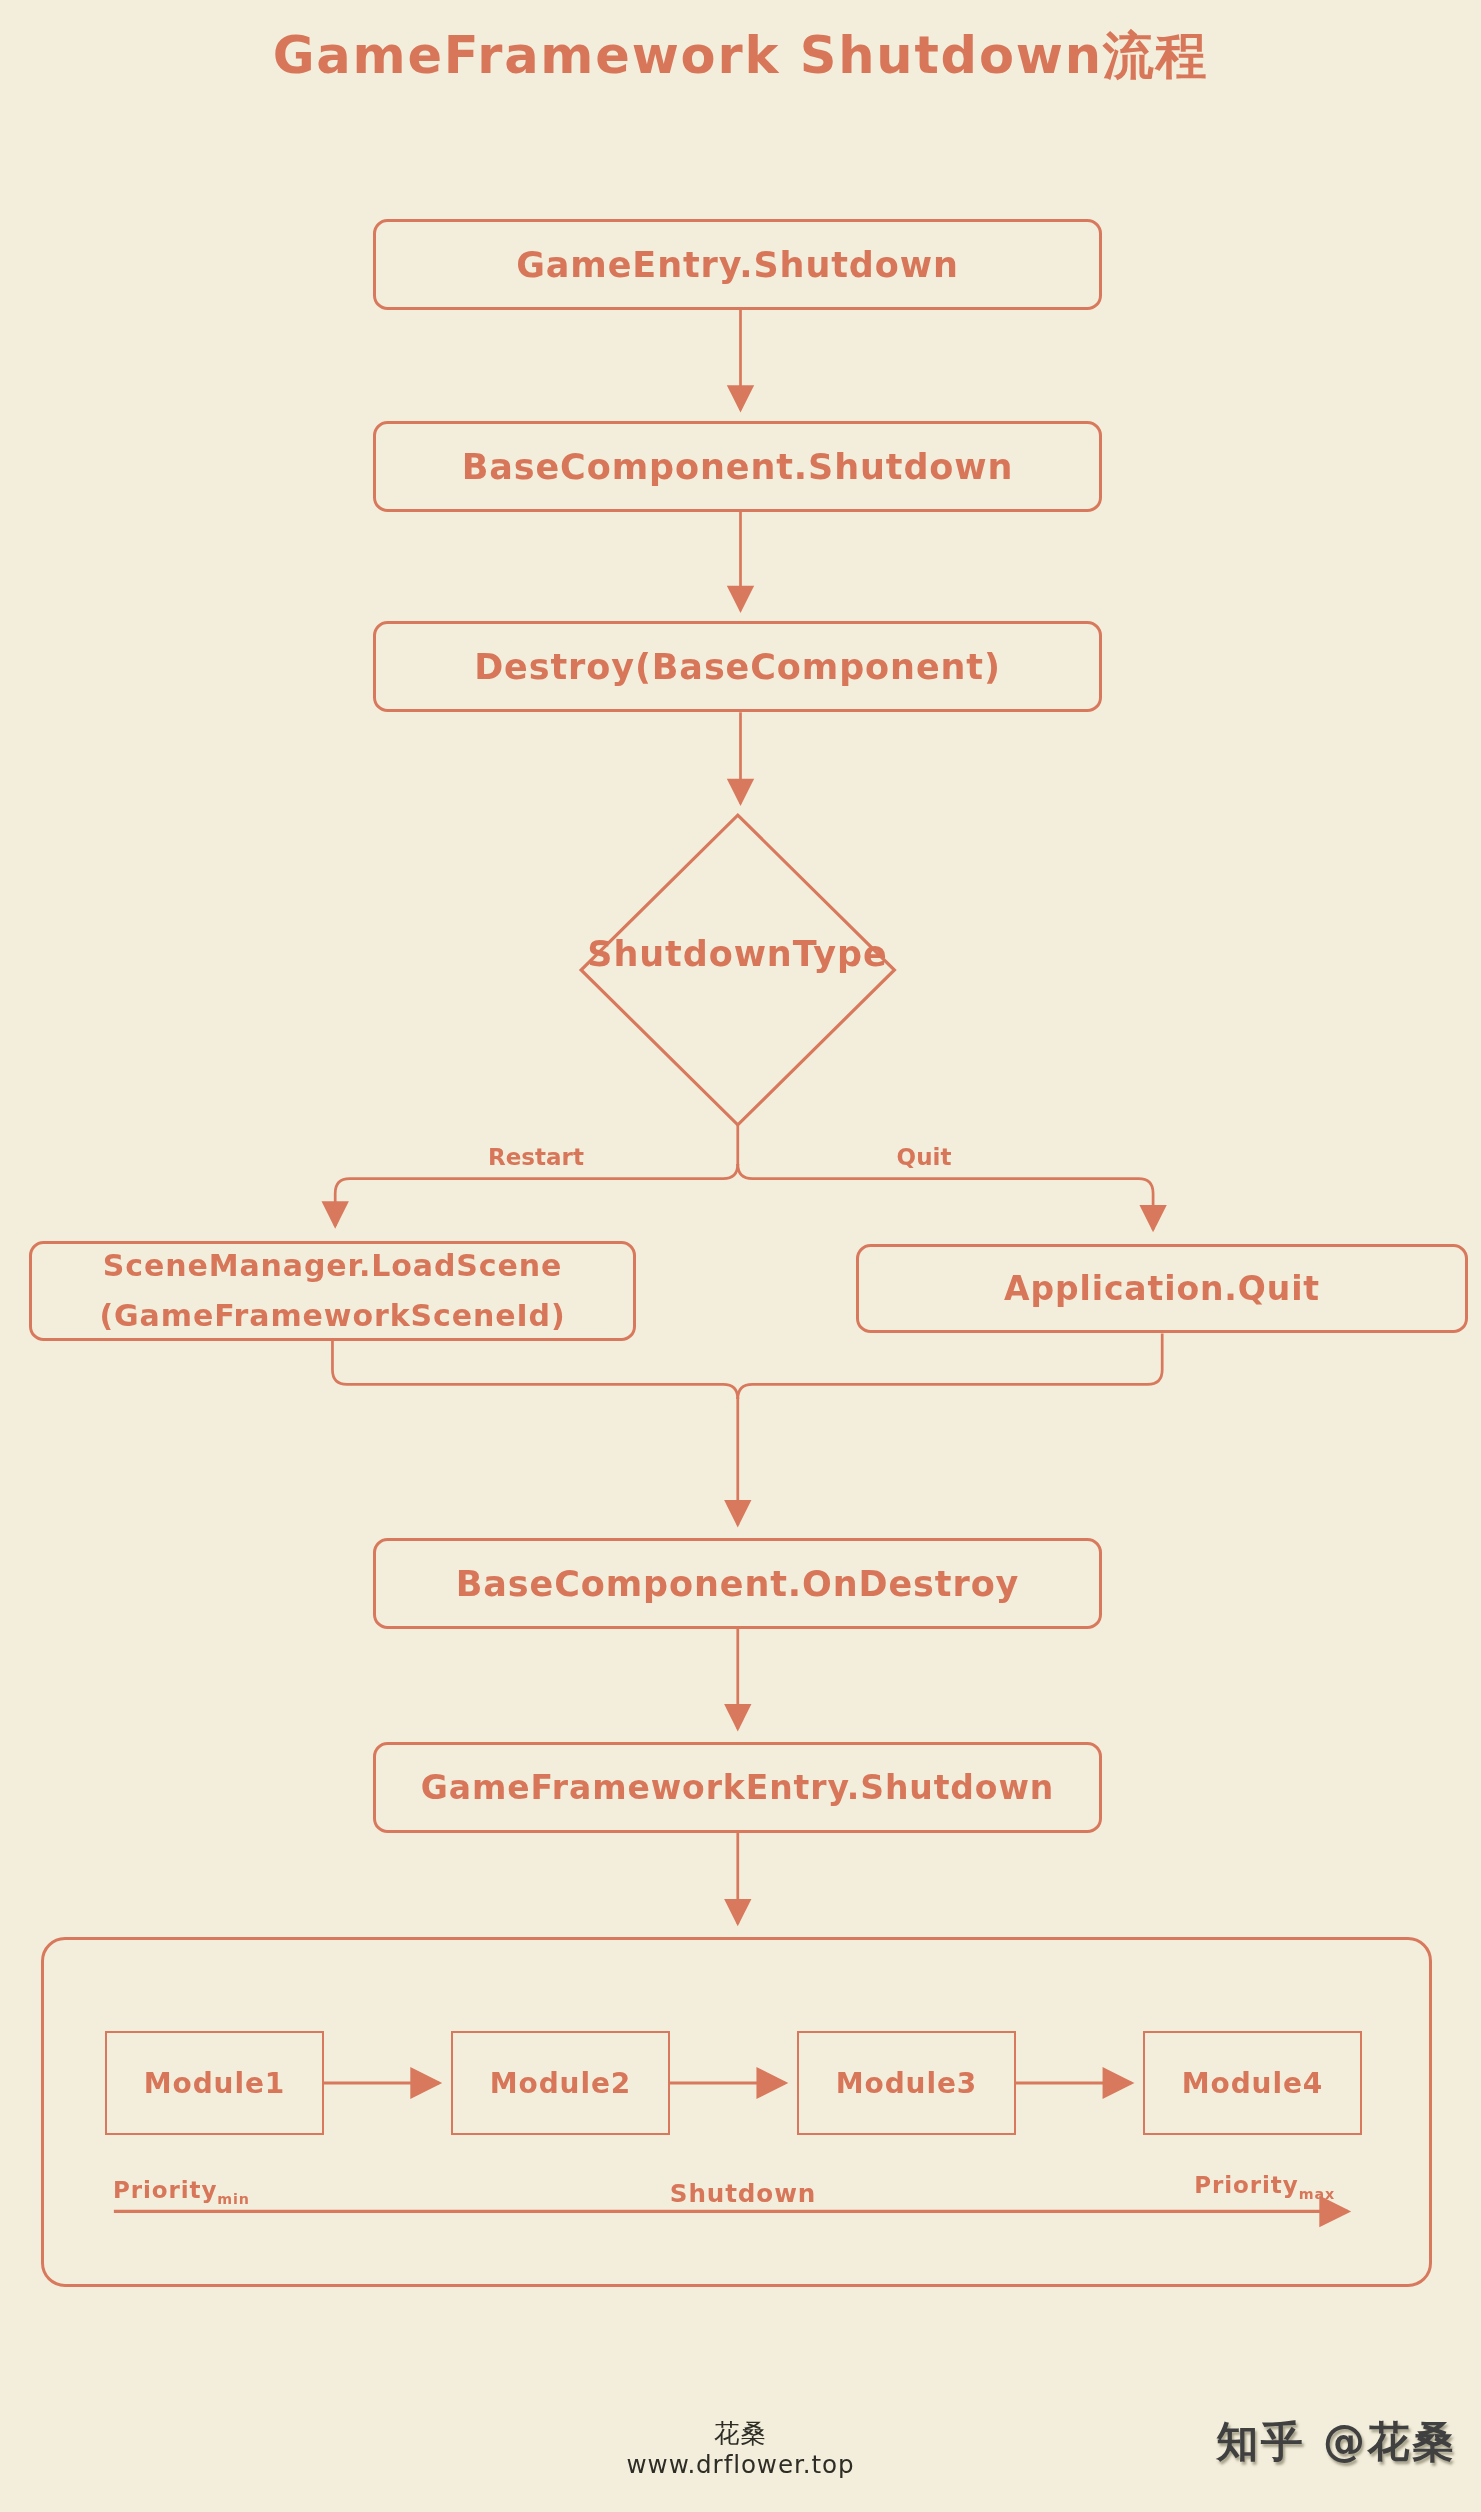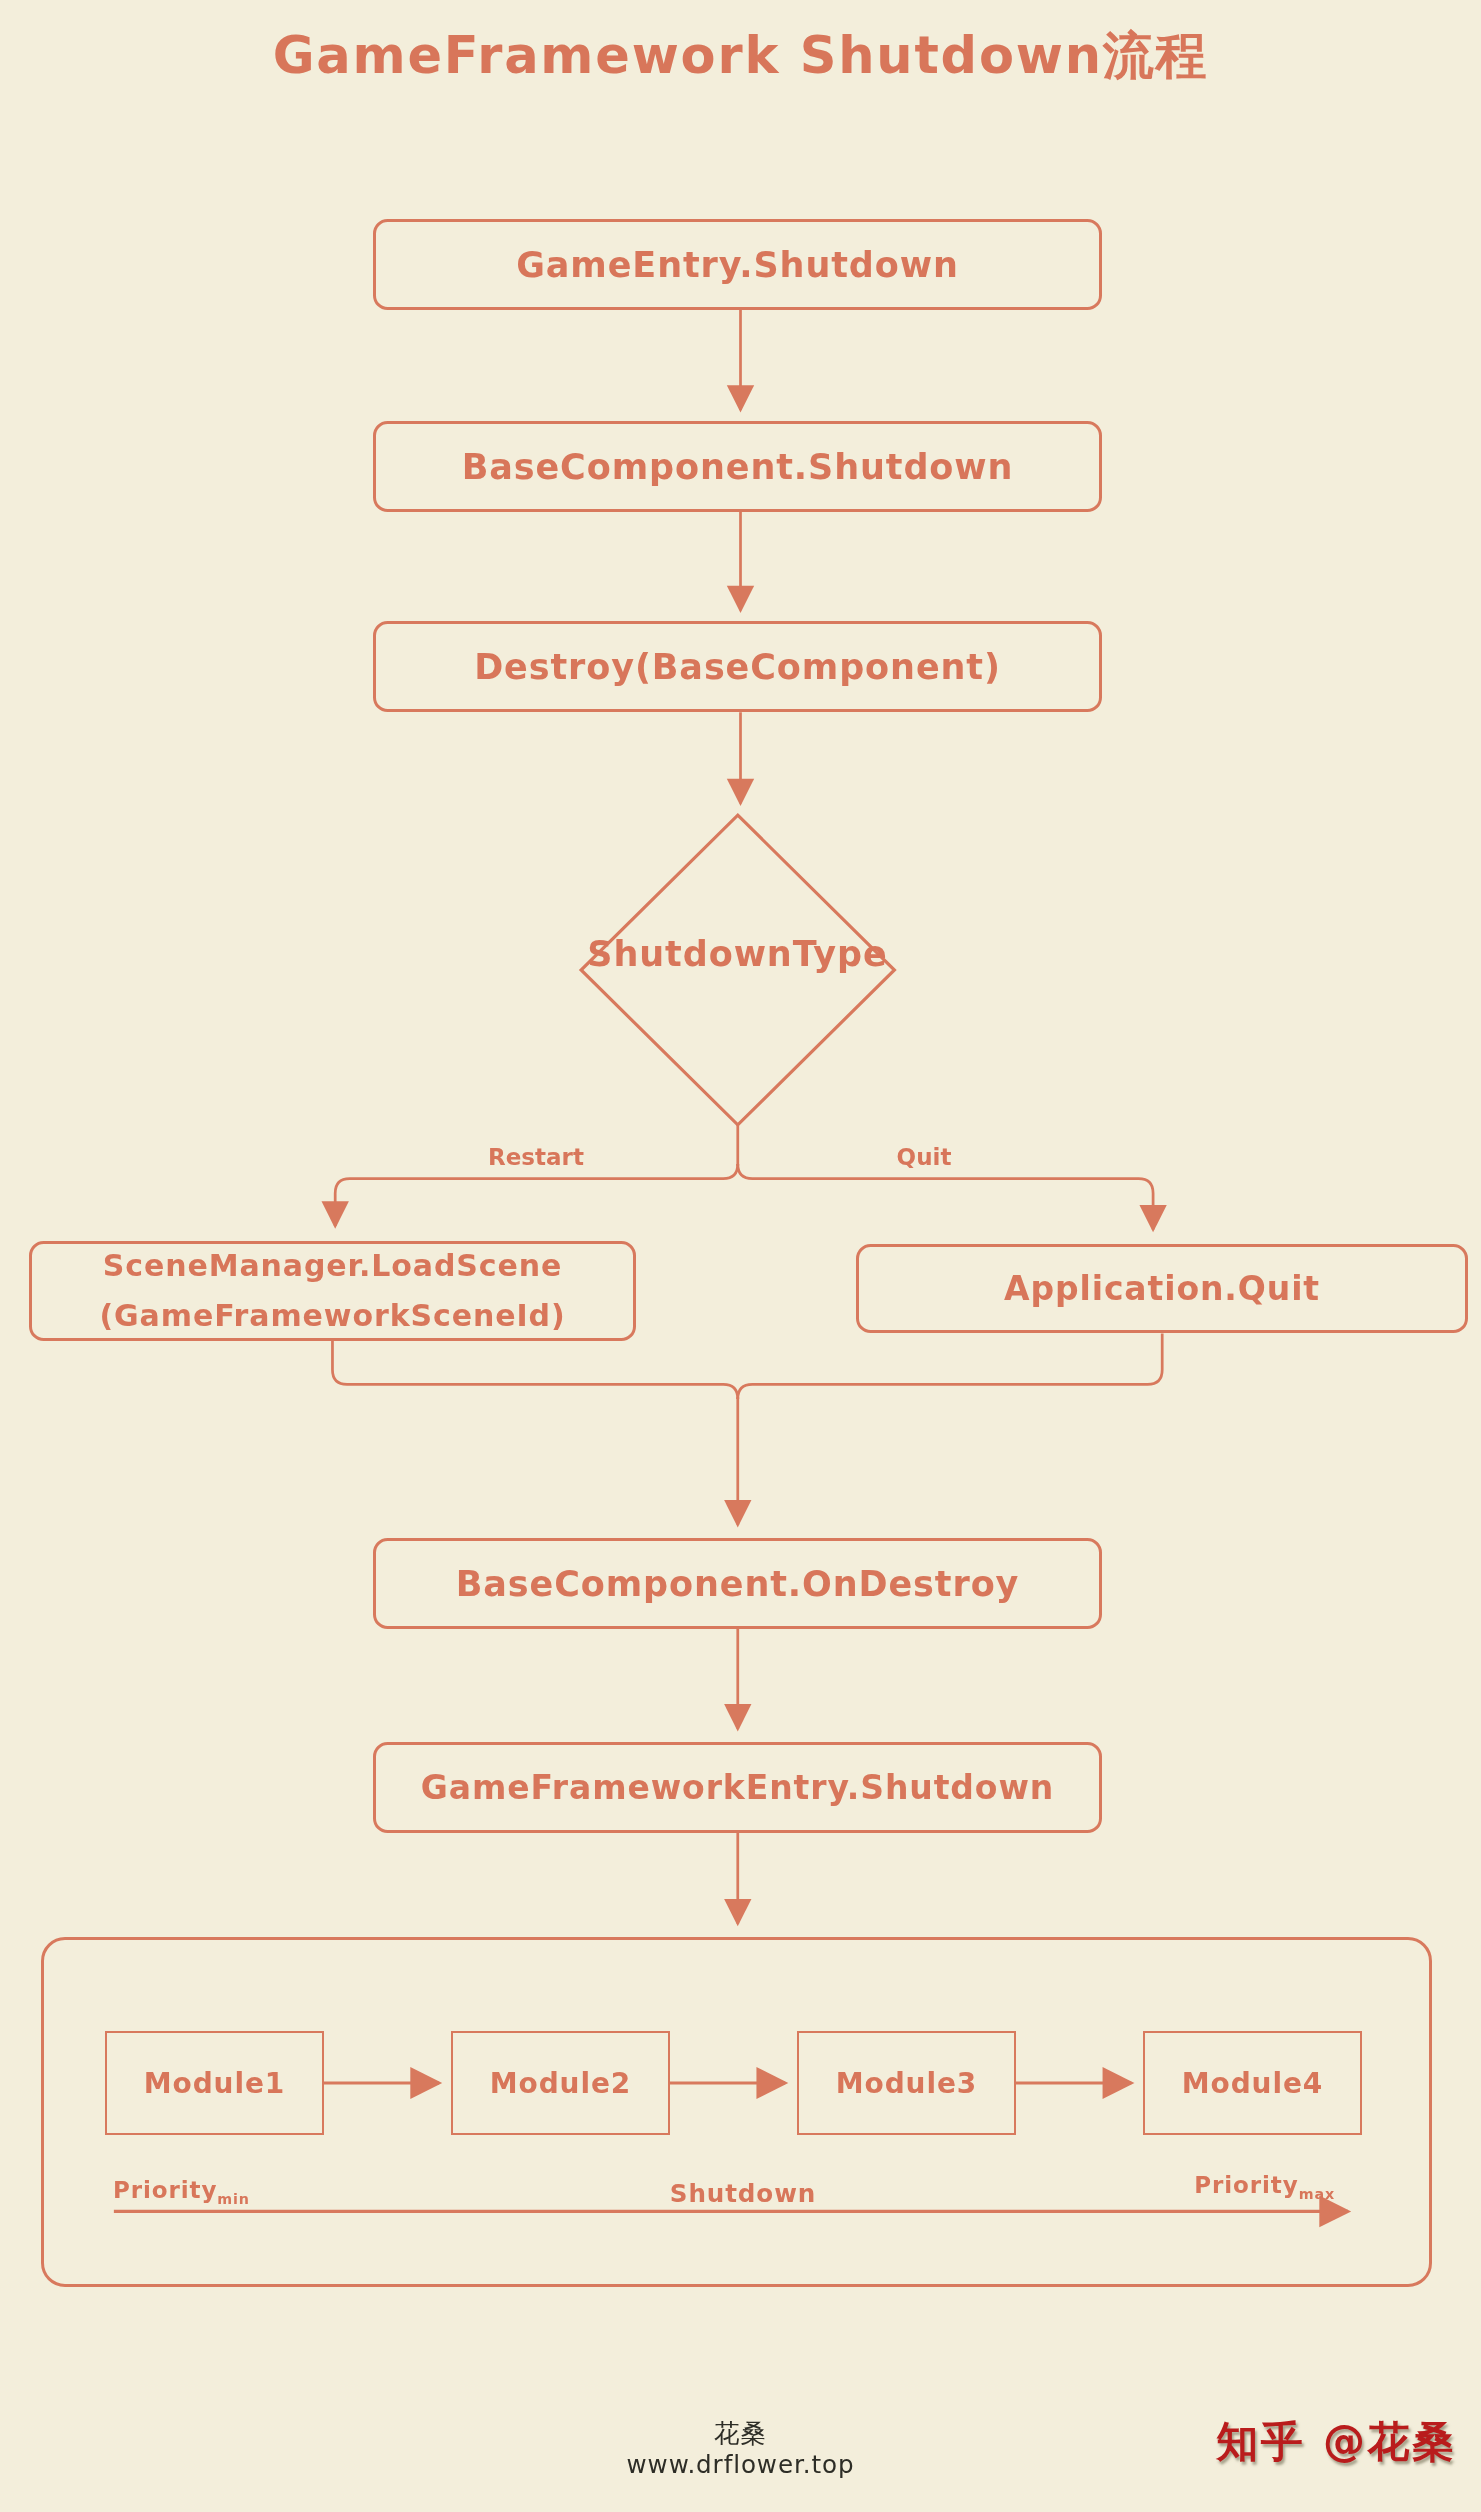--- a/index.html
+++ b/index.html
@@ -40,21 +40,21 @@
   .axis-label {
     position:absolute; font-size:23px; font-weight:bold; color:#d8765a; letter-spacing:0.9px;
   }
   .axis-label sub { font-size:0.62em;margin-top:21px; }
   .footer-line {
     position:absolute; left:0; width:100%; text-align:center;
     color:#2d2d26; font-size:24.6px; letter-spacing:0.9px;
   }
   .watermark {
     position:absolute; right:24px; top:2414px;
-    font-size:42px; font-weight:bold; color:#b91c1c; letter-spacing:2.7px;
+    font-size:42px; font-weight:bold; color:#404040; letter-spacing:2.7px;
     text-shadow:1.8px 2.7px 2.7px rgba(122,116,92,0.65);
   }
 </style>
 </head>
 <body>
 
 <div class="canvas">
 
   <svg class="svg-layer" viewBox="0 0 1626 2758" xmlns="http://www.w3.org/2000/svg">
     <defs>

